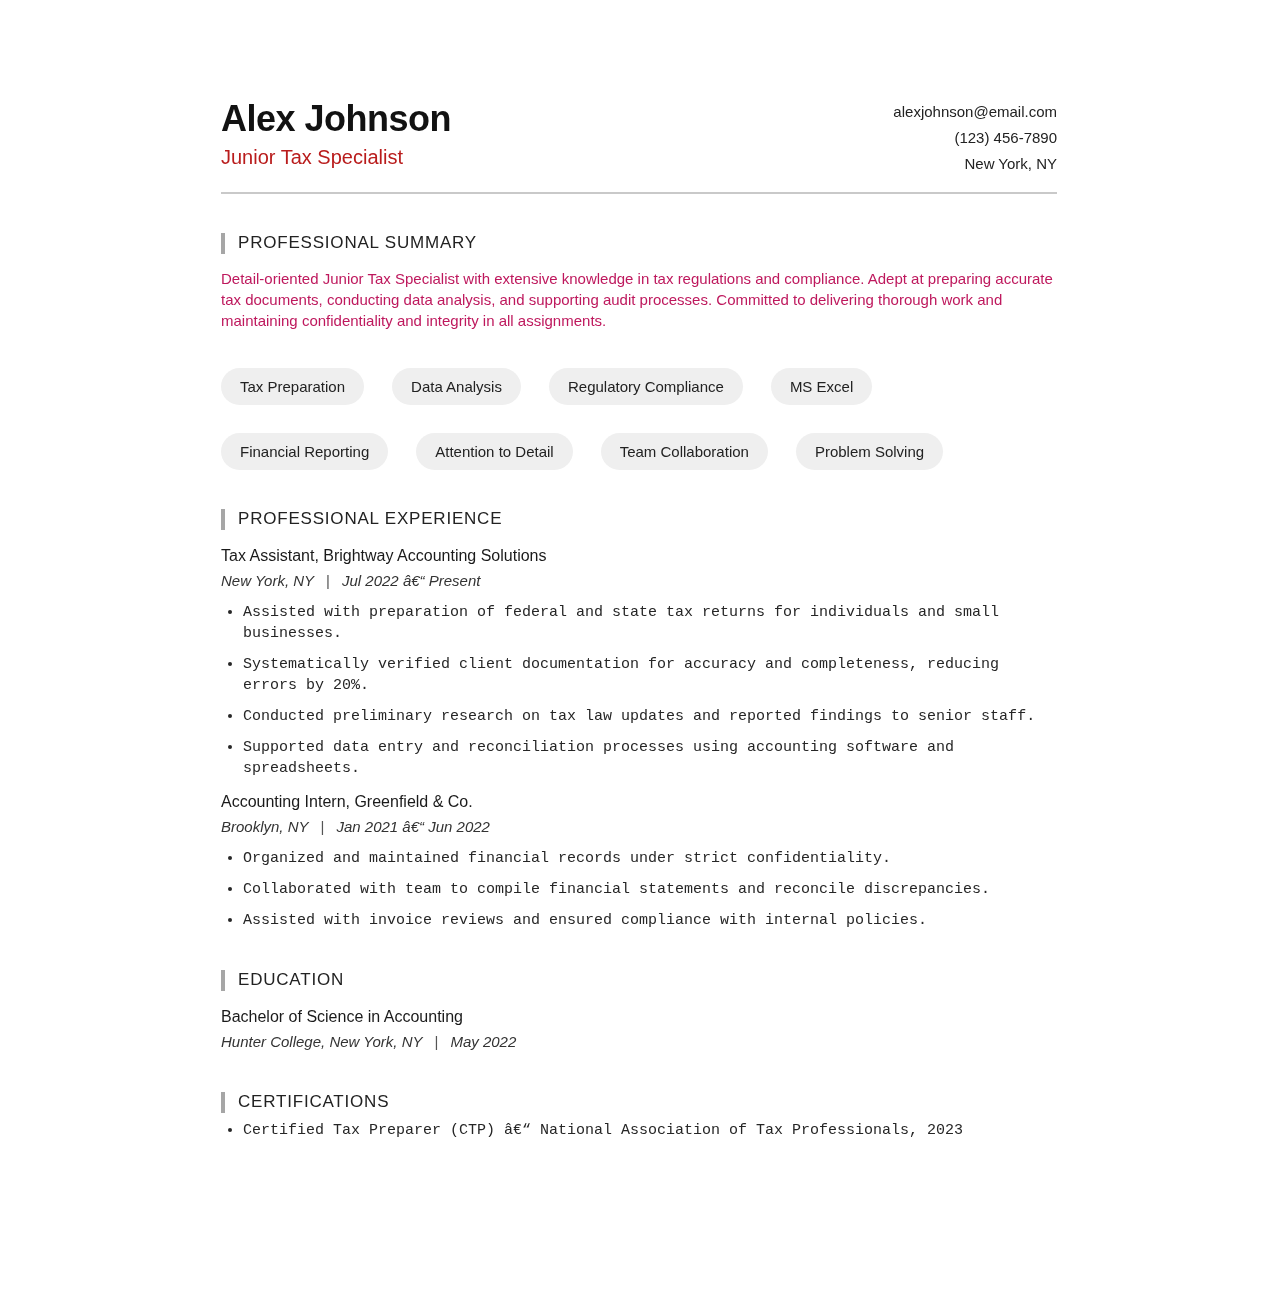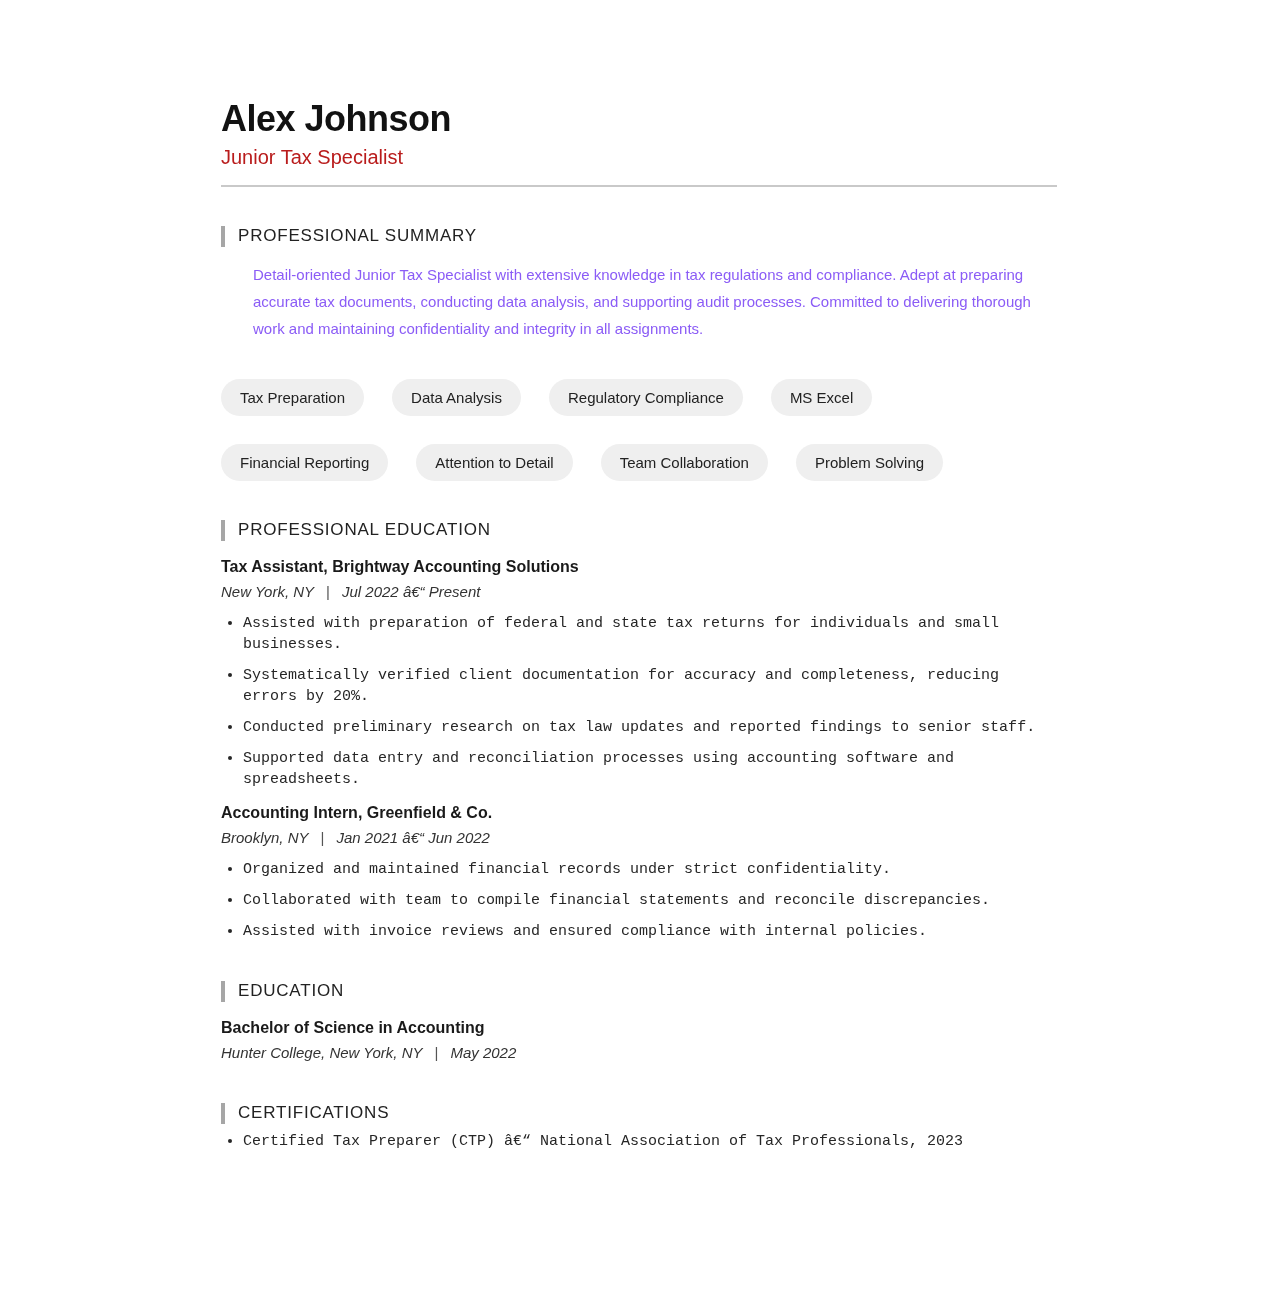--- a/index.html
+++ b/index.html
@@ -53,43 +53,42 @@
     font-weight: 400;
     letter-spacing: 0.8px;
     color: #222222;
     line-height: 24px;
   }
   .accent-bar { width: 4px; height: 21px; background: #a6a6a6; flex: 0 0 auto; }
 
   .summary-text {
     margin-top: 13px;
     font-size: 15px;
-    line-height: 27px;
-    color: #8b5cf6;
-    margin-left: 32px;
+    line-height: 21px;
+    color: #be185d;
   }
 
   
   .pills { display: flex; flex-wrap: wrap; column-gap: 17px; row-gap: 19px; margin-top: 16px; gap: 28px; }
   .pill {
     background: #efefef;
     border-radius: 19px;
     padding: 8px 19px;
     font-size: 15px;
     line-height: 21px;
     color: #222222;
     white-space: nowrap;
   }
 
   
   .job { margin-top: 14px; }
   .job + .job { margin-top: 12px; }
   .job-name, .degree {
     font-size: 16px;
-    font-weight: 700;
+    font-weight: 400;
     color: #1a1a1a;
     line-height: 22px;
   }
   .meta { margin-top: 3px; font-size: 15px; line-height: 22px; color: #333333; }
   .meta .it { font-style: italic; }
   .pipe { margin: 0 12px; color: #555555; }
 
   ul.bullets { margin-top: 10px; padding-left: 22px; list-style: disc; font-family: Liberation Mono, monospace; }
   ul.bullets li {
     font-size: 15px;
@@ -105,20 +104,28 @@
 </head>
 <body>
 
 <div class="page">
 
   <div class="header">
     <div>
       <div class="name">Alex Johnson</div>
       <div class="subtitle">Junior Tax Specialist</div>
     </div>
+    <div class="contact">
+
+        <div>alexjohnson@email.com</div>
+
+        <div>(123) 456-7890</div>
+
+        <div>New York, NY</div>
+      </div>
   </div>
   <div class="divider"></div>
 
   <div class="section">
     <div class="section-heading">
       <span class="accent-bar"></span>
       <span>PROFESSIONAL SUMMARY</span>
     </div>
     <p class="summary-text">Detail-oriented Junior Tax Specialist with extensive knowledge in tax regulations and compliance. Adept at preparing accurate tax documents, conducting data analysis, and supporting audit processes. Committed to delivering thorough work and maintaining confidentiality and integrity in all assignments.</p>
   </div>
@@ -140,21 +147,21 @@
 
         <span class="pill">Team Collaboration</span>
 
         <span class="pill">Problem Solving</span>
       </div>
   </div>
 
   <div class="section">
     <div class="section-heading">
       <span class="accent-bar"></span>
-      <span>PROFESSIONAL EDUCATION</span>
+      <span>PROFESSIONAL EXPERIENCE</span>
     </div>
     <div>
 
         <div class="job">
           <div class="job-name">Tax Assistant, Brightway Accounting Solutions</div>
           <div class="meta">
             <span class="it">New York, NY</span><span class="pipe">|</span><span class="it">Jul 2022 â€“ Present</span>
           </div>
           <ul class="bullets">
 

